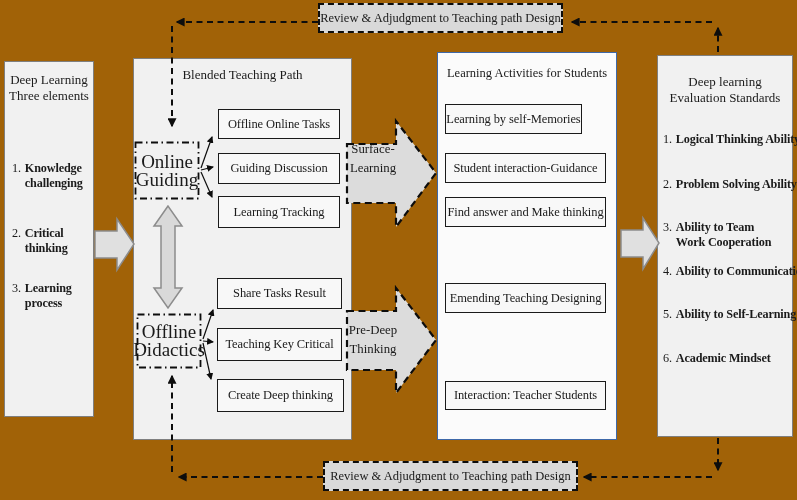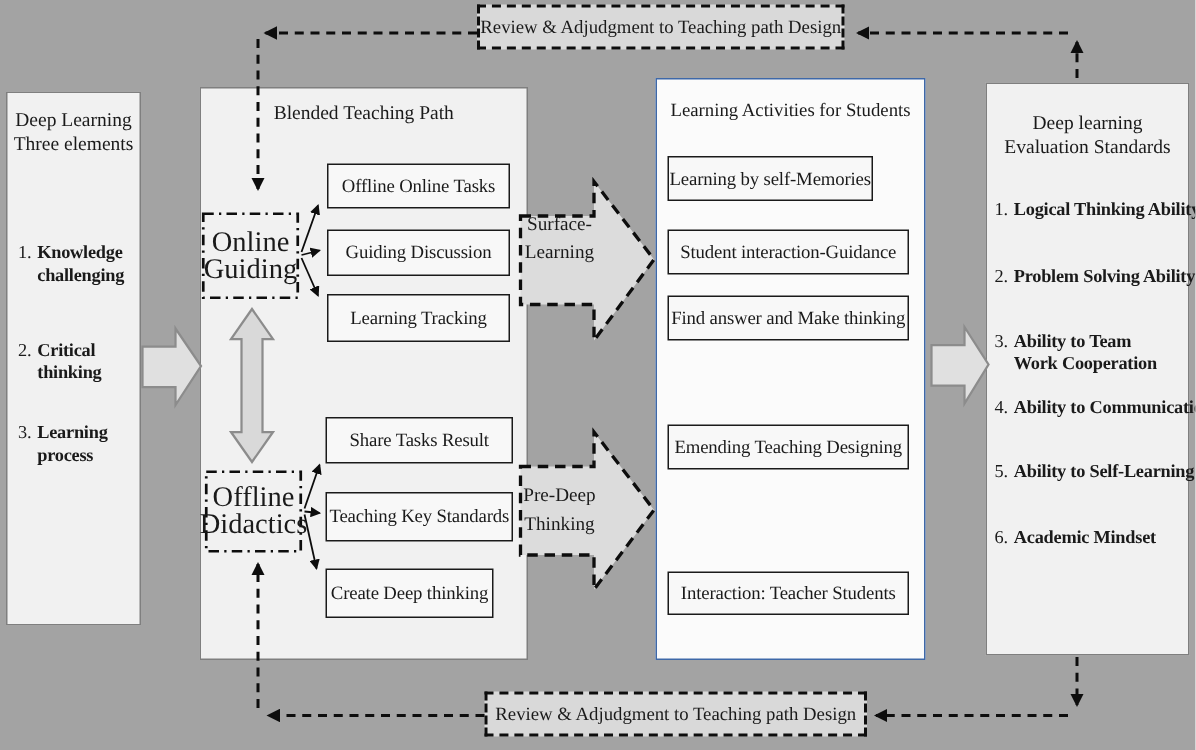--- a/index.html
+++ b/index.html
@@ -1,17 +1,17 @@
 <!DOCTYPE html>
 <html><head>
 <meta charset="utf-8">
 <style>
   html,body{margin:0;padding:0;background:#fff;}
   #stage{
-    position:relative;width:797px;height:500px;background:#a3a3a3;
+    position:relative;width:797px;height:500px;background:#a16207;
     font-family:"Liberation Serif","DejaVu Serif",serif;color:#1a1a1a;overflow:hidden;
   }
   .panel{
     position:absolute;background:#f1f1f1;border:1.4px solid #7f7f7f;box-sizing:border-box;padding-left:32px;
   }
   .panel-title{
     position:absolute;left:0;right:0;text-align:center;font-size:13px;line-height:15.5px;
     white-space:pre-line;
   }
   .list-item{
@@ -73,22 +73,22 @@
 process</span>
     </div>
   </div>
 
   <div class="panel" style="left:133px;top:58px;width:219px;height:382px">
     <div class="panel-title" style="top:8px">Blended Teaching Path</div>
     <div class="node-box" style="left:84px;top:50px;width:122px;height:30px">Offline Online Tasks</div>
     <div class="node-box" style="left:84px;top:94px;width:122px;height:31px">Guiding Discussion</div>
     <div class="node-box" style="left:84px;top:137px;width:122px;height:32px">Learning Tracking</div>
     <div class="node-box" style="left:83px;top:219px;width:125px;height:31px">Share Tasks Result</div>
-    <div class="node-box" style="left:83px;top:269px;width:125px;height:33px">Teaching Key Standards</div>
-    <div class="node-box" style="left:83px;top:320px;width:112px;height:33px">Create Deep thinking</div>
+    <div class="node-box" style="left:83px;top:269px;width:125px;height:33px">Teaching Key Critical</div>
+    <div class="node-box" style="left:83px;top:320px;width:127px;height:33px">Create Deep thinking</div>
   </div>
 
   <div class="dashdot-label" style="left:135px;top:142px;width:64px;height:57px">Online
 Guiding</div>
   <div class="dashdot-label" style="left:137px;top:314px;width:64px;height:54px">Offline
 Didactics</div>
 
   <div class="flow-label" style="left:346px;top:132px;width:54px;height:54px">Surface-
 Learning</div>
   <div class="flow-label" style="left:346px;top:313px;width:54px;height:54px">Pre-Deep

